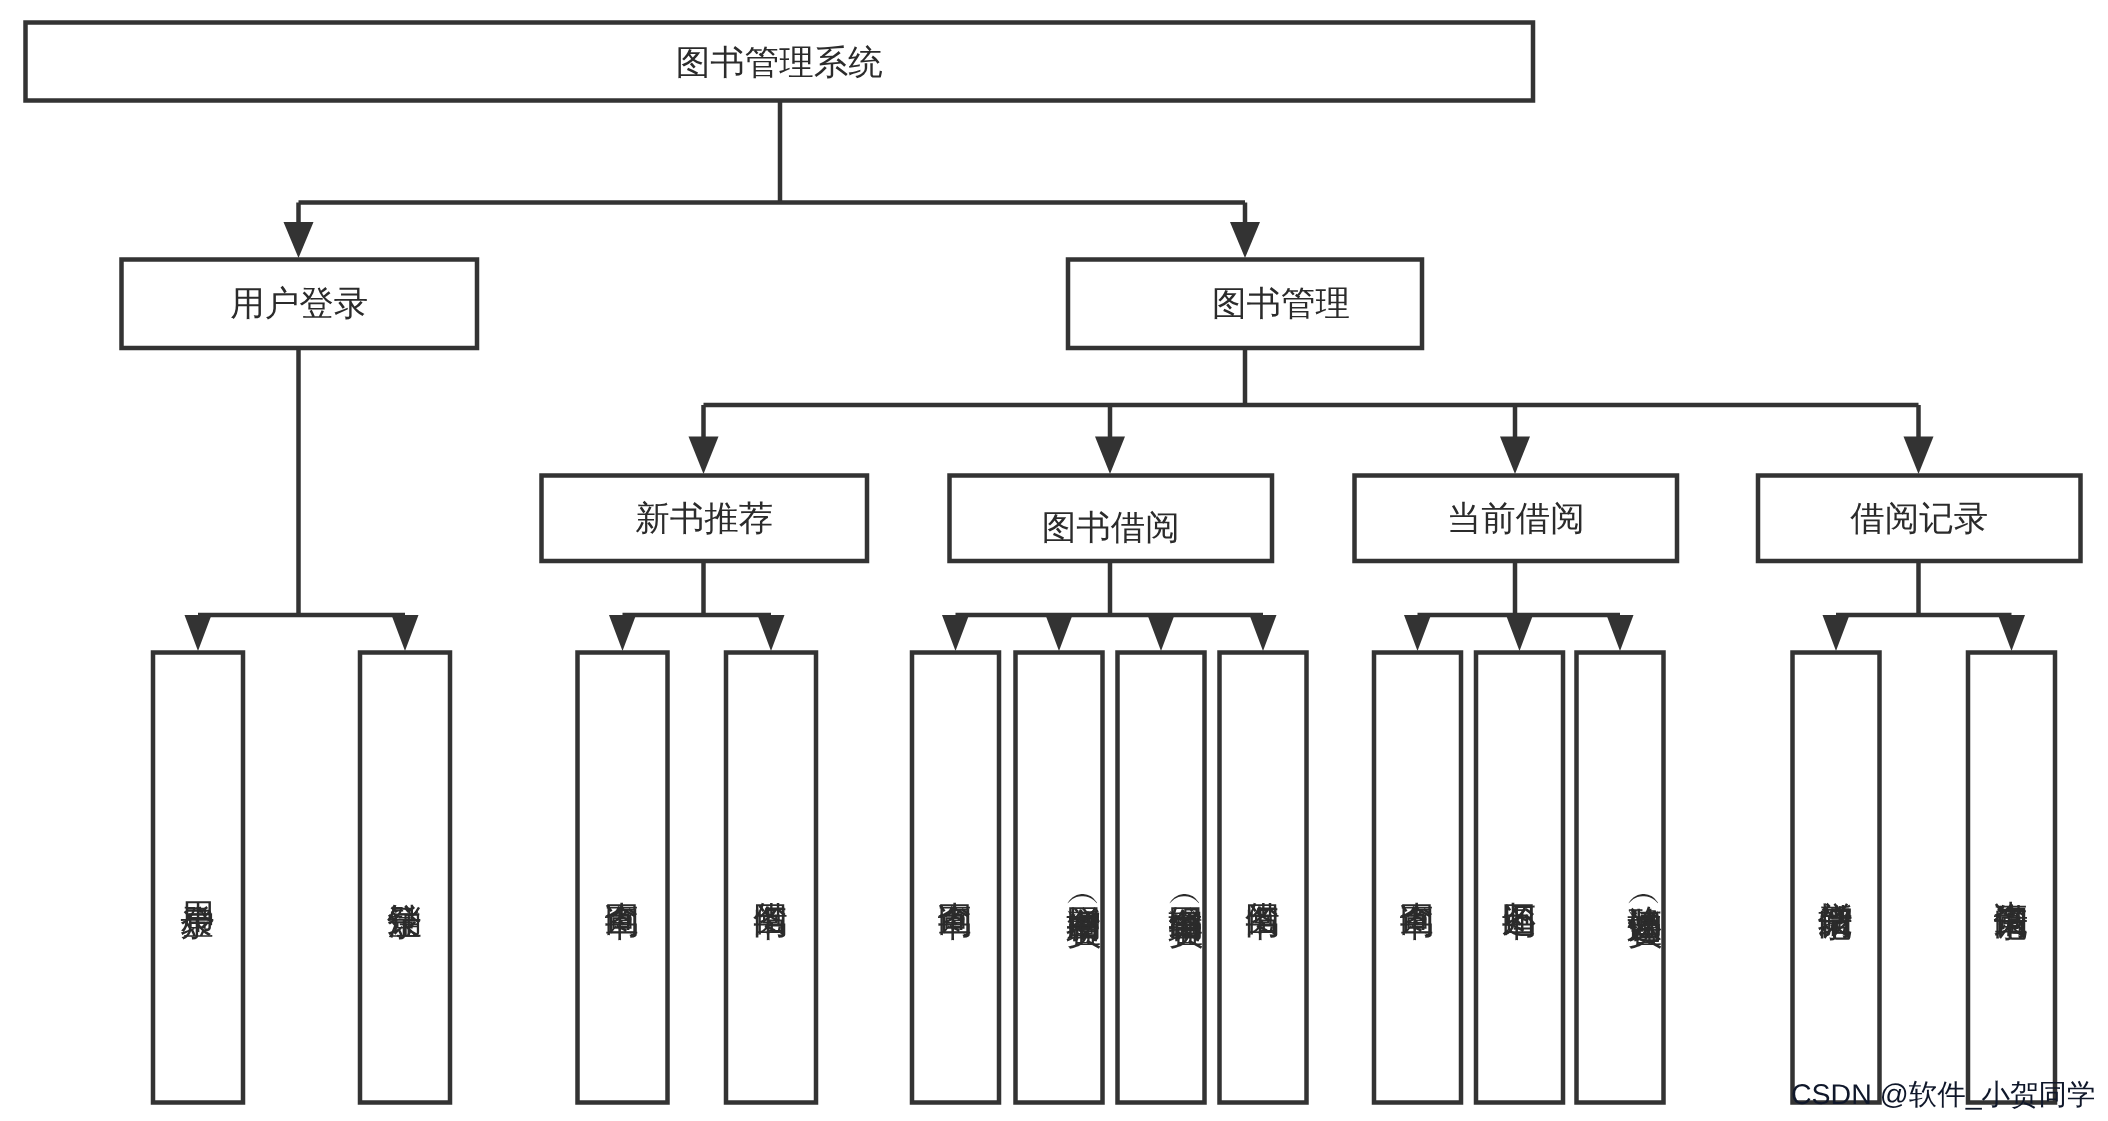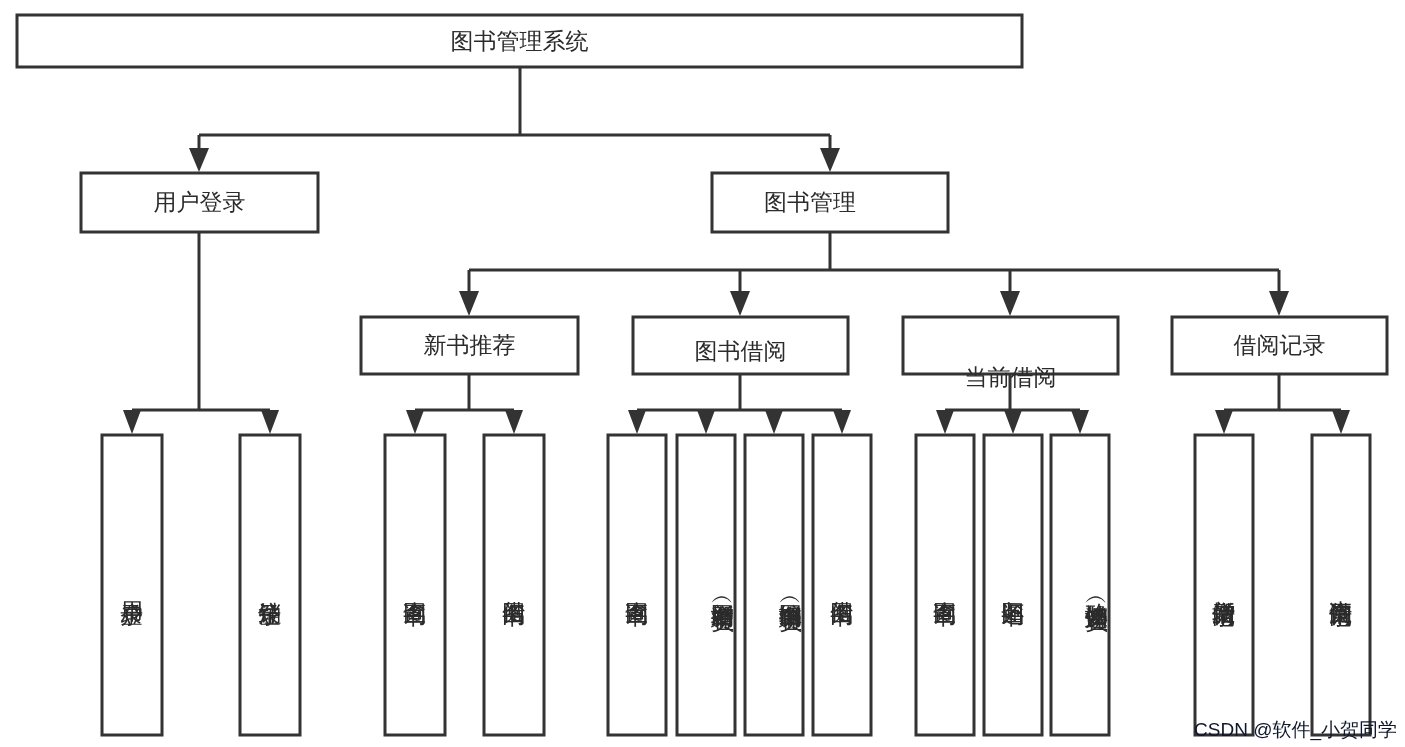--- a/index.html
+++ b/index.html
@@ -161,25 +161,25 @@
     <path class="connector" d="M 1279 374 L 1279 410"></path>
     <path class="connector" d="M 1224 410 L 1341 410"></path>
     <polygon class="arrow-head" points="1215,410 1233,410 1224,434"></polygon>
     <polygon class="arrow-head" points="1332,410 1350,410 1341,434"></polygon>
 
   </svg>
 
   <div class="hlabel" style="left:17px; top:15px; width:1005px; height:52px;">图书管理系统</div>
 
   <div class="hlabel" style="left:81px; top:173px; width:237px; height:59px;">用户登录</div>
-  <div class="hlabel" style="left:692px; top:173px; width:236px; height:59px;">图书管理</div>
+  <div class="hlabel" style="left:736px; top:173px; width:236px; height:59px;">图书管理</div>
 
   <div class="hlabel" style="left:361px; top:317px; width:217px; height:57px;">新书推荐</div>
   <div class="hlabel" style="left:633px; top:317px; width:215px; height:68px;text-align:center;">图书借阅</div>
-  <div class="hlabel" style="left:903px; top:317px; width:215px; height:57px;margin-top:32px;">当前借阅</div>
+  <div class="hlabel" style="left:903px; top:317px; width:215px; height:57px;">当前借阅</div>
   <div class="hlabel" style="left:1172px; top:317px; width:215px; height:57px;text-align:right;">借阅记录</div>
 
   <div class="vlabel" style="left:102px; top:435px; width:60px; height:300px;">用户登录</div>
   <div class="vlabel" style="left:240px; top:435px; width:60px; height:300px;">注销登录</div>
 
   <div class="vlabel" style="left:385px; top:435px; width:60px; height:300px;">查询图书</div>
   <div class="vlabel" style="left:484px; top:435px; width:60px; height:300px;">借阅图书</div>
 
   <div class="vlabel" style="left:608px; top:435px; width:58px; height:300px;">查询图书</div>
   <div class="vlabel" style="left:677px; top:435px; width:58px; height:300px; align-items:flex-start; padding-top:8px; box-sizing:border-box;">新增图书（管理员）</div>

